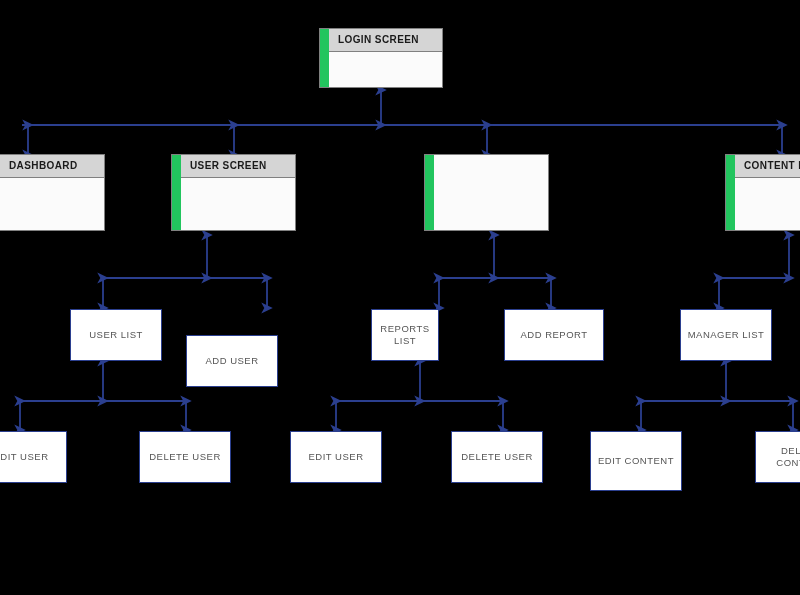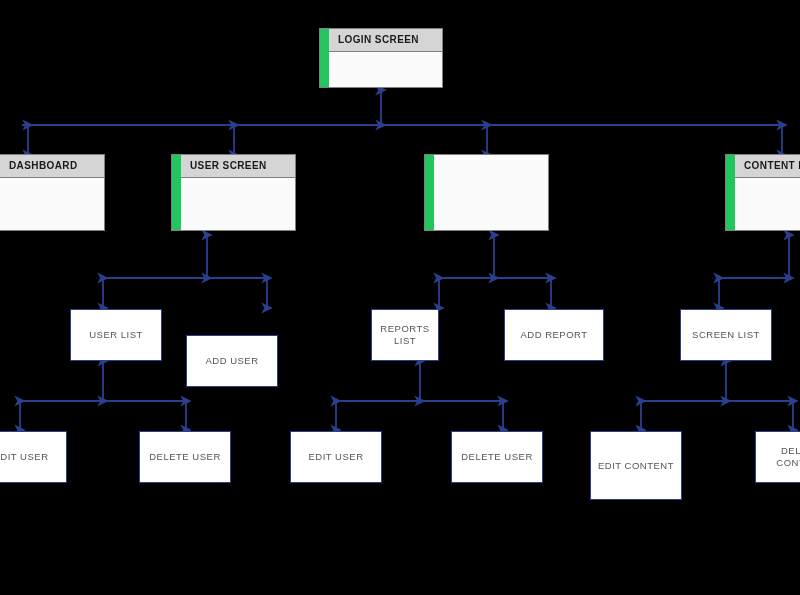--- a/index.html
+++ b/index.html
@@ -181,40 +181,40 @@
 
   <div class="lbox" style="left:371px; top:309px; width:68px; height:52px;">
     <span>REPORTS LIST</span>
   </div>
 
   <div class="lbox" style="left:504px; top:309px; width:100px; height:52px;">
     <span>ADD REPORT</span>
   </div>
 
   <div class="lbox" style="left:680px; top:309px; width:92px; height:52px;">
-    <span>SCREEN LIST</span>
+    <span>MANAGER LIST</span>
   </div>
 
   <div class="lbox" style="left:-25px; top:431px; width:92px; height:52px;">
     <span>EDIT USER</span>
   </div>
 
   <div class="lbox" style="left:139px; top:431px; width:92px; height:52px;">
     <span>DELETE USER</span>
   </div>
 
   <div class="lbox" style="left:290px; top:431px; width:92px; height:52px;">
     <span>EDIT USER</span>
   </div>
 
   <div class="lbox" style="left:451px; top:431px; width:92px; height:52px;">
     <span>DELETE USER</span>
   </div>
 
-  <div class="lbox" style="left:590px; top:431px; width:92px; height:69px;">
+  <div class="lbox" style="left:590px; top:431px; width:92px; height:60px;">
     <span>EDIT CONTENT</span>
   </div>
 
   <div class="lbox" style="left:755px; top:431px; width:92px; height:52px;">
     <span>DELETE
 CONTENT</span>
   </div>
 
 </div>
 

